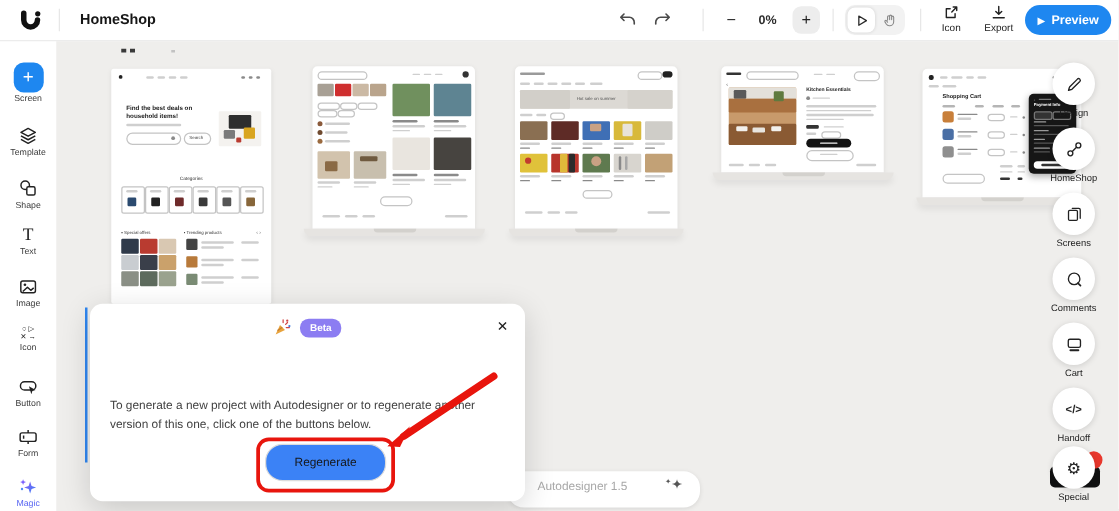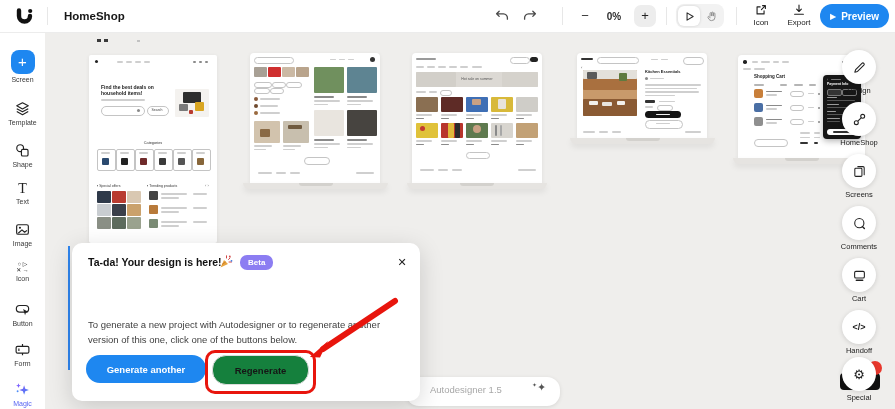--- a/index.html
+++ b/index.html
@@ -73,21 +73,21 @@
   .modal-title{position:absolute;left:16px;top:13px;font-size:10.5px;font-weight:700;color:#111;}
   .beta-badge{position:absolute;left:168px;top:12px;height:15px;line-height:15px;padding:0 8px;
               border-radius:7px;background:var(--beta,#8c7df2);color:#fff;font-size:8px;font-weight:600;}
   .modal-close{position:absolute;left:322px;top:11px;width:16px;height:16px;text-align:center;line-height:16px;
                font-size:11px;color:#222;cursor:pointer;}
   .modal-p{position:absolute;left:16px;width:320px;font-size:9.5px;line-height:1.6;color:#3f3f3f;}
   .btn-generate{position:absolute;left:14px;top:112px;width:120px;height:28px;border-radius:14px;
                 background:var(--accent,#1e87f0);color:#fff;font-size:9.5px;font-weight:700;
                 display:flex;align-items:center;justify-content:center;cursor:pointer;}
   .btn-regenerate{position:absolute;left:140px;top:112px;width:95px;height:28px;border-radius:14px;
-                  background:#15803d;border:1px solid #dcdcdc;color:#161616;font-size:9.5px;font-weight:700;
+                  background:#3b82f6;border:1px solid #dcdcdc;color:#161616;font-size:9.5px;font-weight:400;
                   display:flex;align-items:center;justify-content:center;cursor:pointer;}
 
   
   .anno-box{position:absolute;left:205px;top:350px;width:105px;height:38px;border:3px solid var(--red,#e8150d);
             border-radius:10px;z-index:20;}
   .anno-arrow{position:absolute;left:300px;top:288px;z-index:20;}
 
   
   .adbar{position:absolute;left:406px;top:377px;width:154px;height:29px;border-radius:13px;background:#fff;
          box-shadow:0 1px 4px rgba(0,0,0,.10);z-index:5;cursor:text;}
@@ -591,32 +591,30 @@
     </div>
 
   <div class="adbar">
     <span class="lbl">Autodesigner 1.5</span>
     <span class="spark"><small>✦</small><span>✦</span></span>
   </div>
 
   <div class="abs" style="left:68px;top:246px;width:2px;height:124px;background:#2f86f0;z-index:6"></div>
 
   <div class="modal">
-    <div class="modal-title">Ta-da! Your design is here!</div>
     <svg class="abs" style="left:146px;top:11px" width="16" height="16" viewBox="0 0 16 16">
       <path d="M2.5 13.5 L6 6 L10 10 Z" fill="#e8a33d"></path>
       <path d="M4 10.5 L7.8 7.8" stroke="#c97f2a" stroke-width="1"></path>
       <path d="M10.5 5.5 L12 4 M11 8 H13.5 M8.5 4 V1.8" stroke="#d04545" stroke-width="1" stroke-linecap="round"></path>
       <circle cx="13.5" cy="6.8" r="0.9" fill="#3f7ae0"></circle>
       <circle cx="11.8" cy="2.5" r="0.9" fill="#d04545"></circle>
     </svg>
     <div class="beta-badge">Beta</div>
     <div class="modal-close">✕</div>
     <div class="modal-p" style="top:74px">To generate a new project with Autodesigner or to regenerate another version of this one, click one of the buttons below.</div>
-    <div class="btn-generate">Generate another</div>
     <div class="btn-regenerate">Regenerate</div>
   </div>
 
   <div class="anno-box"></div>
   <svg class="anno-arrow" width="102" height="78" viewBox="0 0 102 78">
     <path d="M95 13 L23 61" stroke="var(--red,#e8150d)" stroke-width="6" stroke-linecap="round"></path>
     <path d="M10 69 L28 53 L20 69.5 Z" fill="var(--red,#e8150d)"></path>
     <path d="M10 69 L30.5 55.5 L16.5 68 Z" fill="var(--red,#e8150d)"></path>
   </svg>
 

